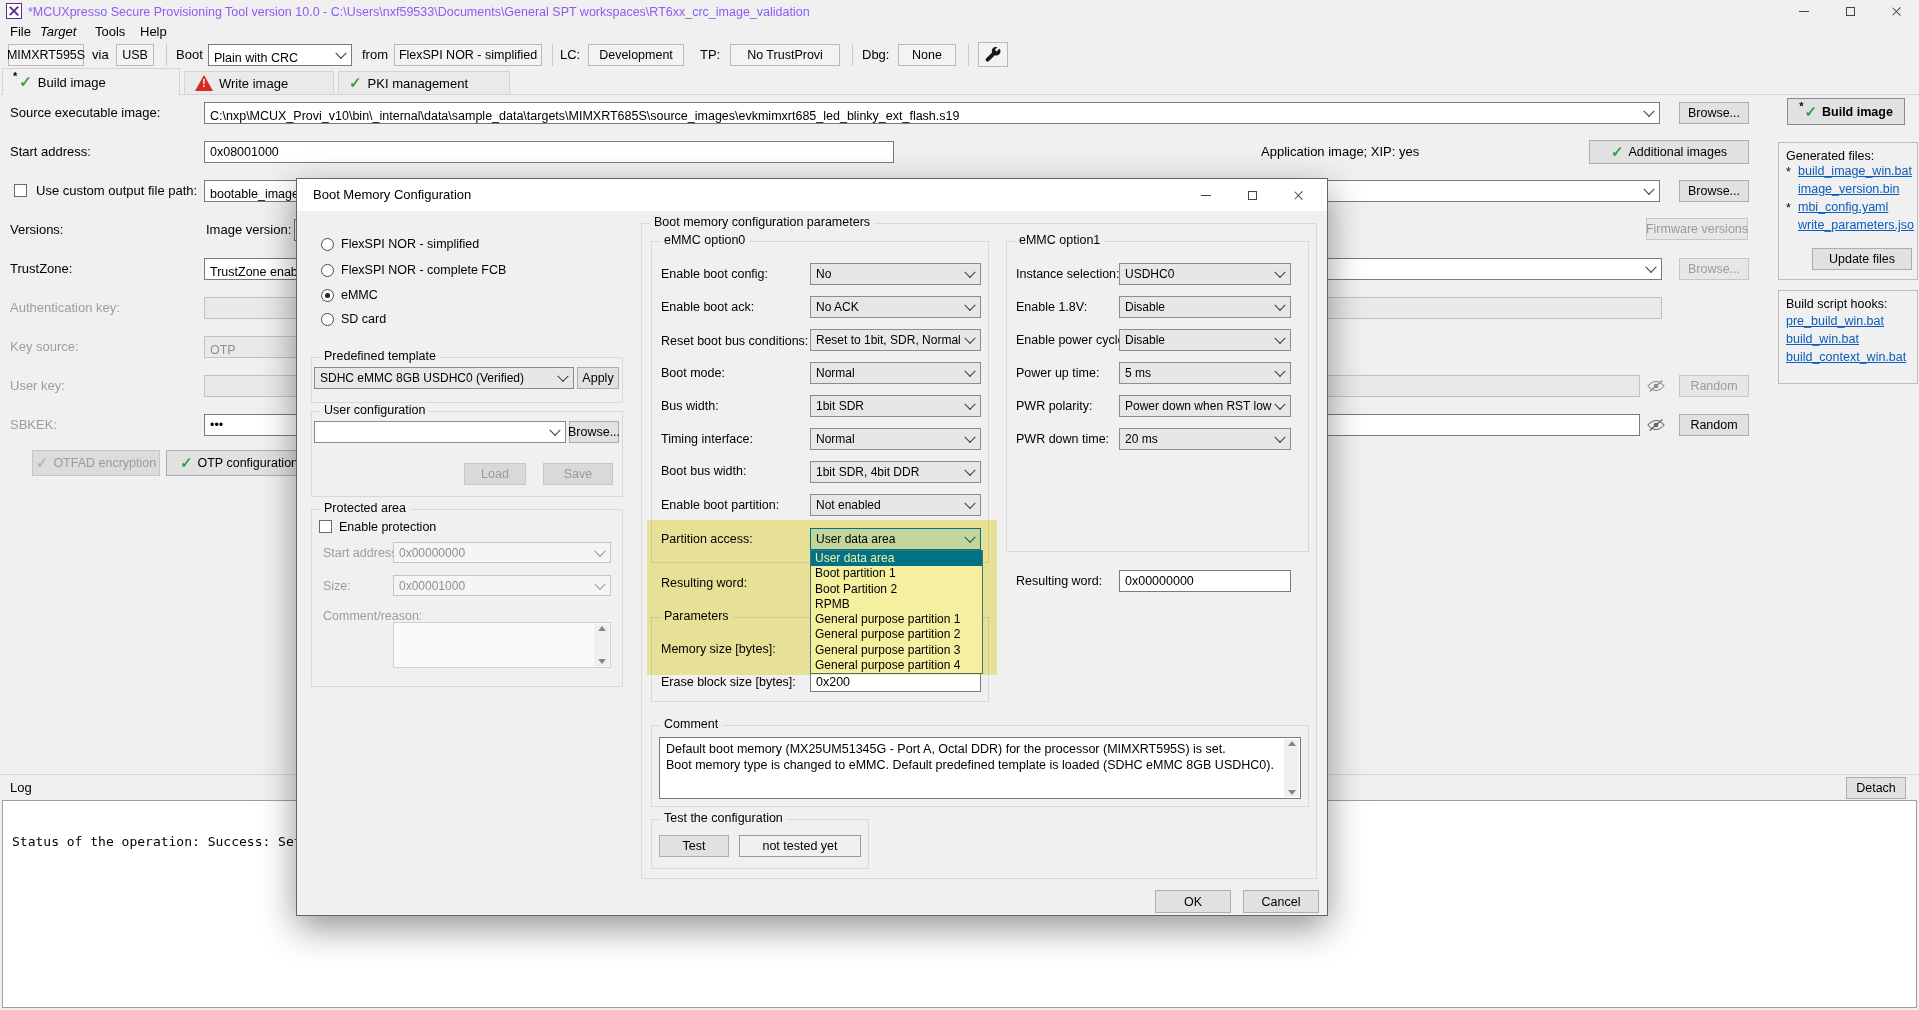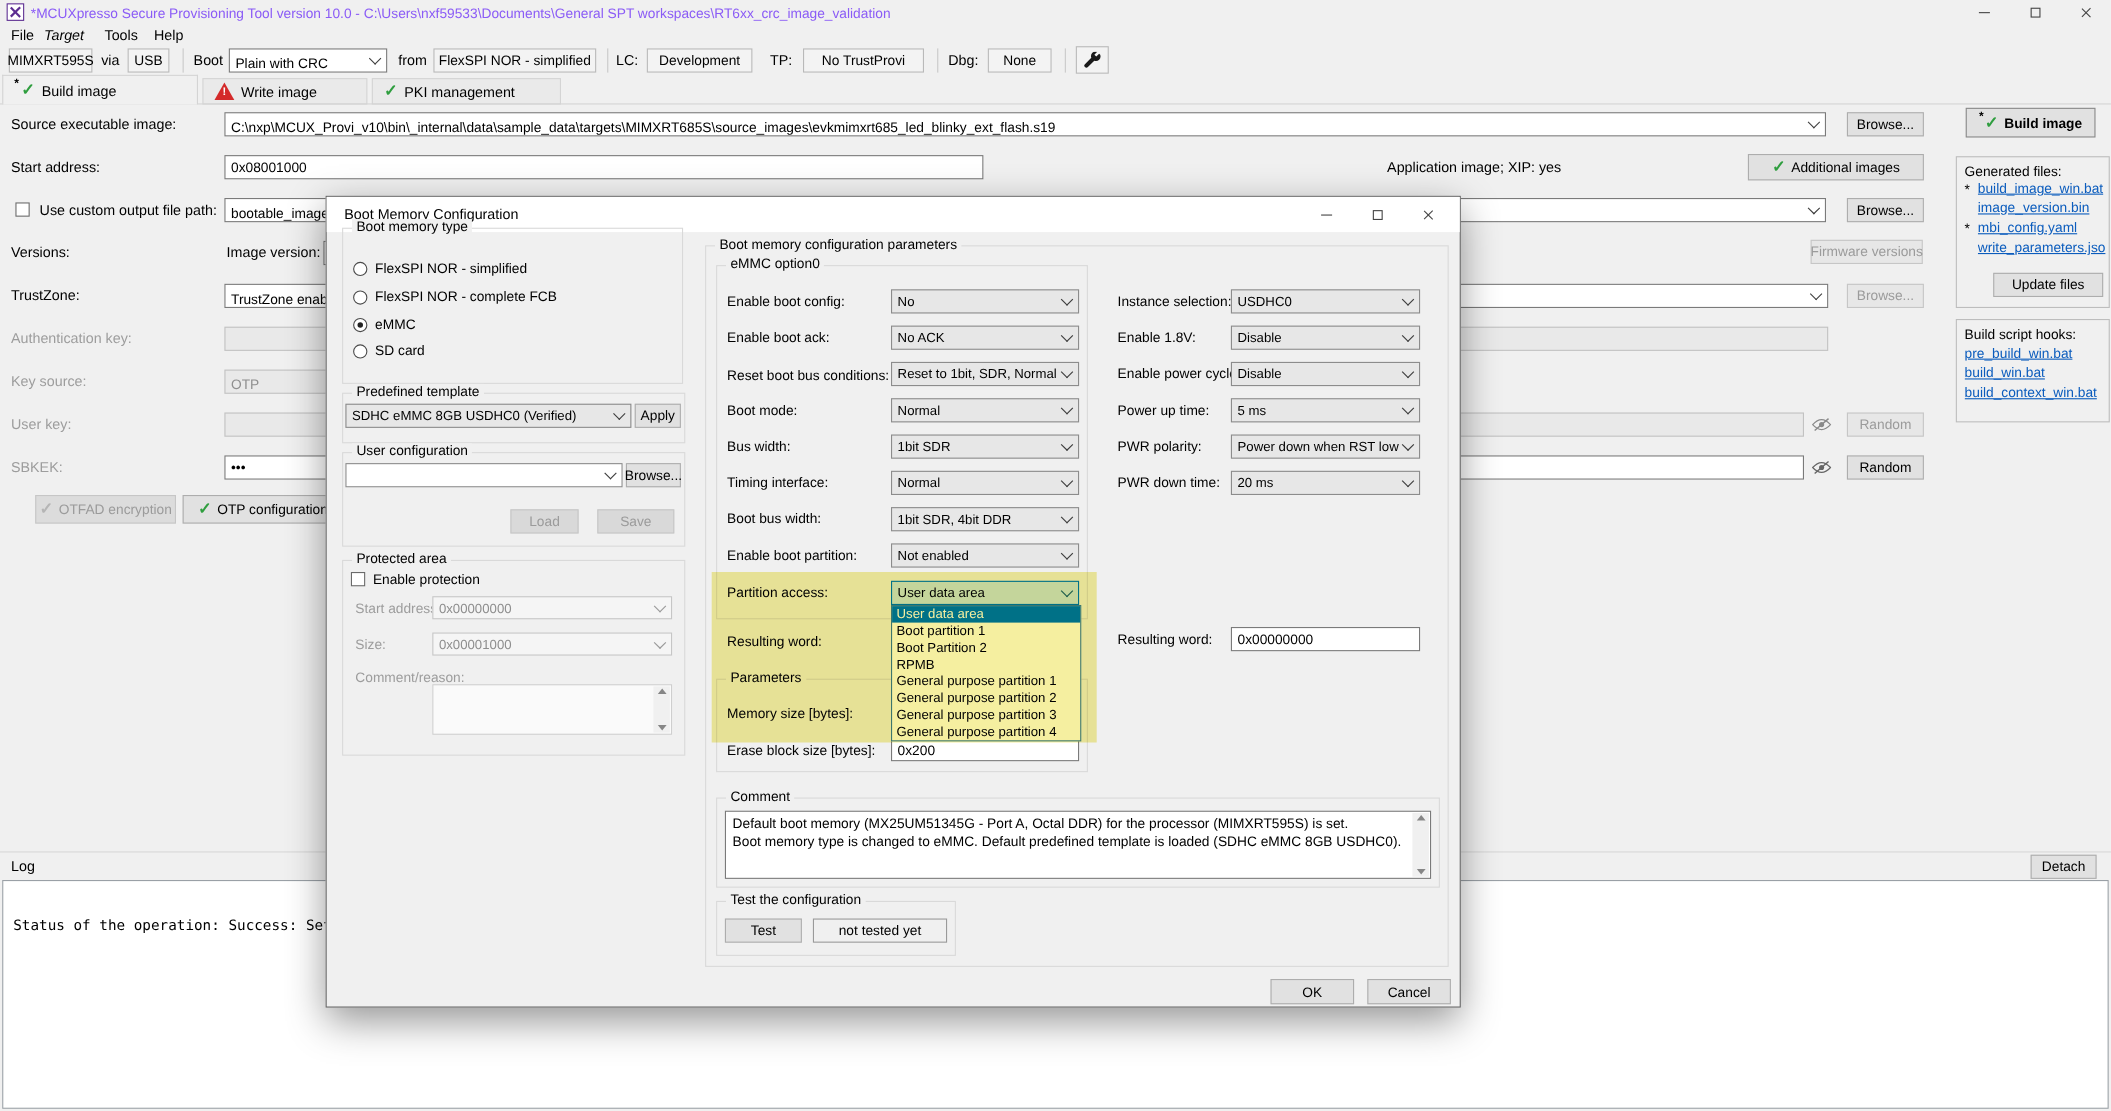--- a/index.html
+++ b/index.html
@@ -237,23 +237,20 @@
     <div class="winbtn" style="left:886px;top:2px;height:28px;">
         <span class="bar-min"></span>
       </div>
     <div class="winbtn" style="left:932px;top:2px;height:28px;">
         <span class="box-max"></span>
       </div>
     <div class="winbtn" style="left:978px;top:2px;height:28px;">
         <span class="xmark"></span>
       </div>
 
-    <div class="group" style="left:14px;top:28px;width:310px;height:142px;">
-      <span class="gl">Boot memory type</span>
-    </div>
     <span class="radio" style="left:24px;top:59px;"></span>
     <div class="dlbl" style="left:44px;top:57px;">FlexSPI NOR - simplified</div>
     <span class="radio" style="left:24px;top:85px;"></span>
     <div class="dlbl" style="left:44px;top:83px;">FlexSPI NOR - complete FCB</div>
     <span class="radio sel" style="left:24px;top:110px;"></span>
     <div class="dlbl" style="left:44px;top:108px;">eMMC</div>
     <span class="radio" style="left:24px;top:134px;"></span>
     <div class="dlbl" style="left:44px;top:132px;">SD card</div>
 
     <div class="group" style="left:14px;top:178px;width:312px;height:46px;">
@@ -366,20 +363,23 @@
       <div class="it sel">User data area</div>
       <div class="it">Boot partition 1</div>
       <div class="it">Boot Partition 2</div>
       <div class="it">RPMB</div>
       <div class="it">General purpose partition 1</div>
       <div class="it">General purpose partition 2</div>
       <div class="it">General purpose partition 3</div>
       <div class="it">General purpose partition 4</div>
     </div>
 
+    <div class="group" style="left:709px;top:62px;width:303px;height:311px;">
+      <span class="gl">eMMC option1</span>
+    </div>
     <div class="dlbl" style="left:719px;top:87px;">Instance selection:</div>
     <div class="dcombo" style="left:822px;top:84px;width:172px;height:22px;">
         <span>USDHC0</span>
         <span class="chev"></span>
       </div>
     <div class="dlbl" style="left:719px;top:120px;">Enable 1.8V:</div>
     <div class="dcombo" style="left:822px;top:117px;width:172px;height:22px;">
         <span>Disable</span>
         <span class="chev"></span>
       </div>

